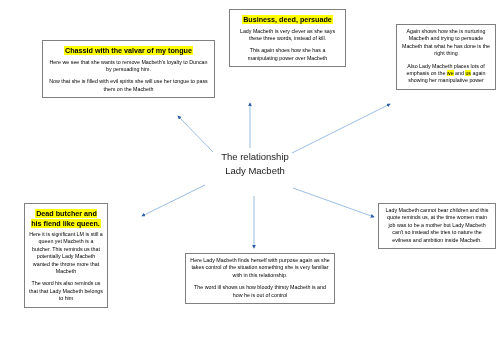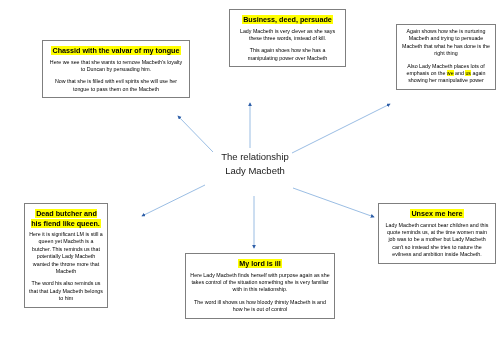--- a/index.html
+++ b/index.html
@@ -59,21 +59,21 @@
     background: #ffff00;
   }
   .center-node {
     position: absolute;
     text-align: center;
     font-size: 9.5px;
     line-height: 14px;
     color: #1a1a1a;
   }
   
-  #node-tongue   { left: 42px;  top: 40px;  width: 148px; }
+  #node-tongue   { left: 42px;  top: 40px;  width: 173px; }
   #node-business { left: 229px; top: 9px;   width: 117px; }
   #node-water    { left: 396px; top: 24px;  width: 100px; }
   #node-butcher  { left: 24px;  top: 155px; width: 84px; margin-top: 48px; }
   #node-unsex    { left: 378px; top: 203px; width: 118px; }
   #node-lord     { left: 185px; top: 253px; width: 150px; }
   #center        { left: 190px; top: 150px; width: 130px; }
 </style>
 </head>
 <body>
 
@@ -117,23 +117,21 @@
     <div class="node-para"><span>Also Lady Macbeth places lots of emphasis on the </span><span class="hl">we</span><span> and </span><span class="hl">us</span><span> again showing her manipulative power</span></div>
   </div>
 
   <div id="node-butcher" class="node">
     <div class="node-title"><span class="hl">Dead butcher and his fiend like queen.</span></div>
     <div class="node-para">Here it is significant LM is still a queen yet Macbeth is a butcher. This reminds us that potentially Lady Macbeth wanted the throne more that Macbeth</div>
     <div class="node-para">The word his also reminds us that that Lady Macbeth belongs to him</div>
   </div>
 
   <div id="node-unsex" class="node">
-    <div class="node-title"><span class="hl">Unsex me here</span></div>
     <div class="node-para">Lady Macbeth cannot bear children and this quote reminds us, at the time women main job was to be a mother but Lady Macbeth can't so instead she tries to nature the evilness and ambition inside Macbeth.</div>
   </div>
 
   <div id="node-lord" class="node">
-    <div class="node-title"><span class="hl">My lord is ill</span></div>
     <div class="node-para">Here Lady Macbeth finds herself with purpose again as she takes control of the situation something she is very familiar with in this relationship.</div>
     <div class="node-para">The word ill shows us how bloody thirsty Macbeth is and how he is out of control</div>
   </div>
 
 </div>
 
 </body></html>

